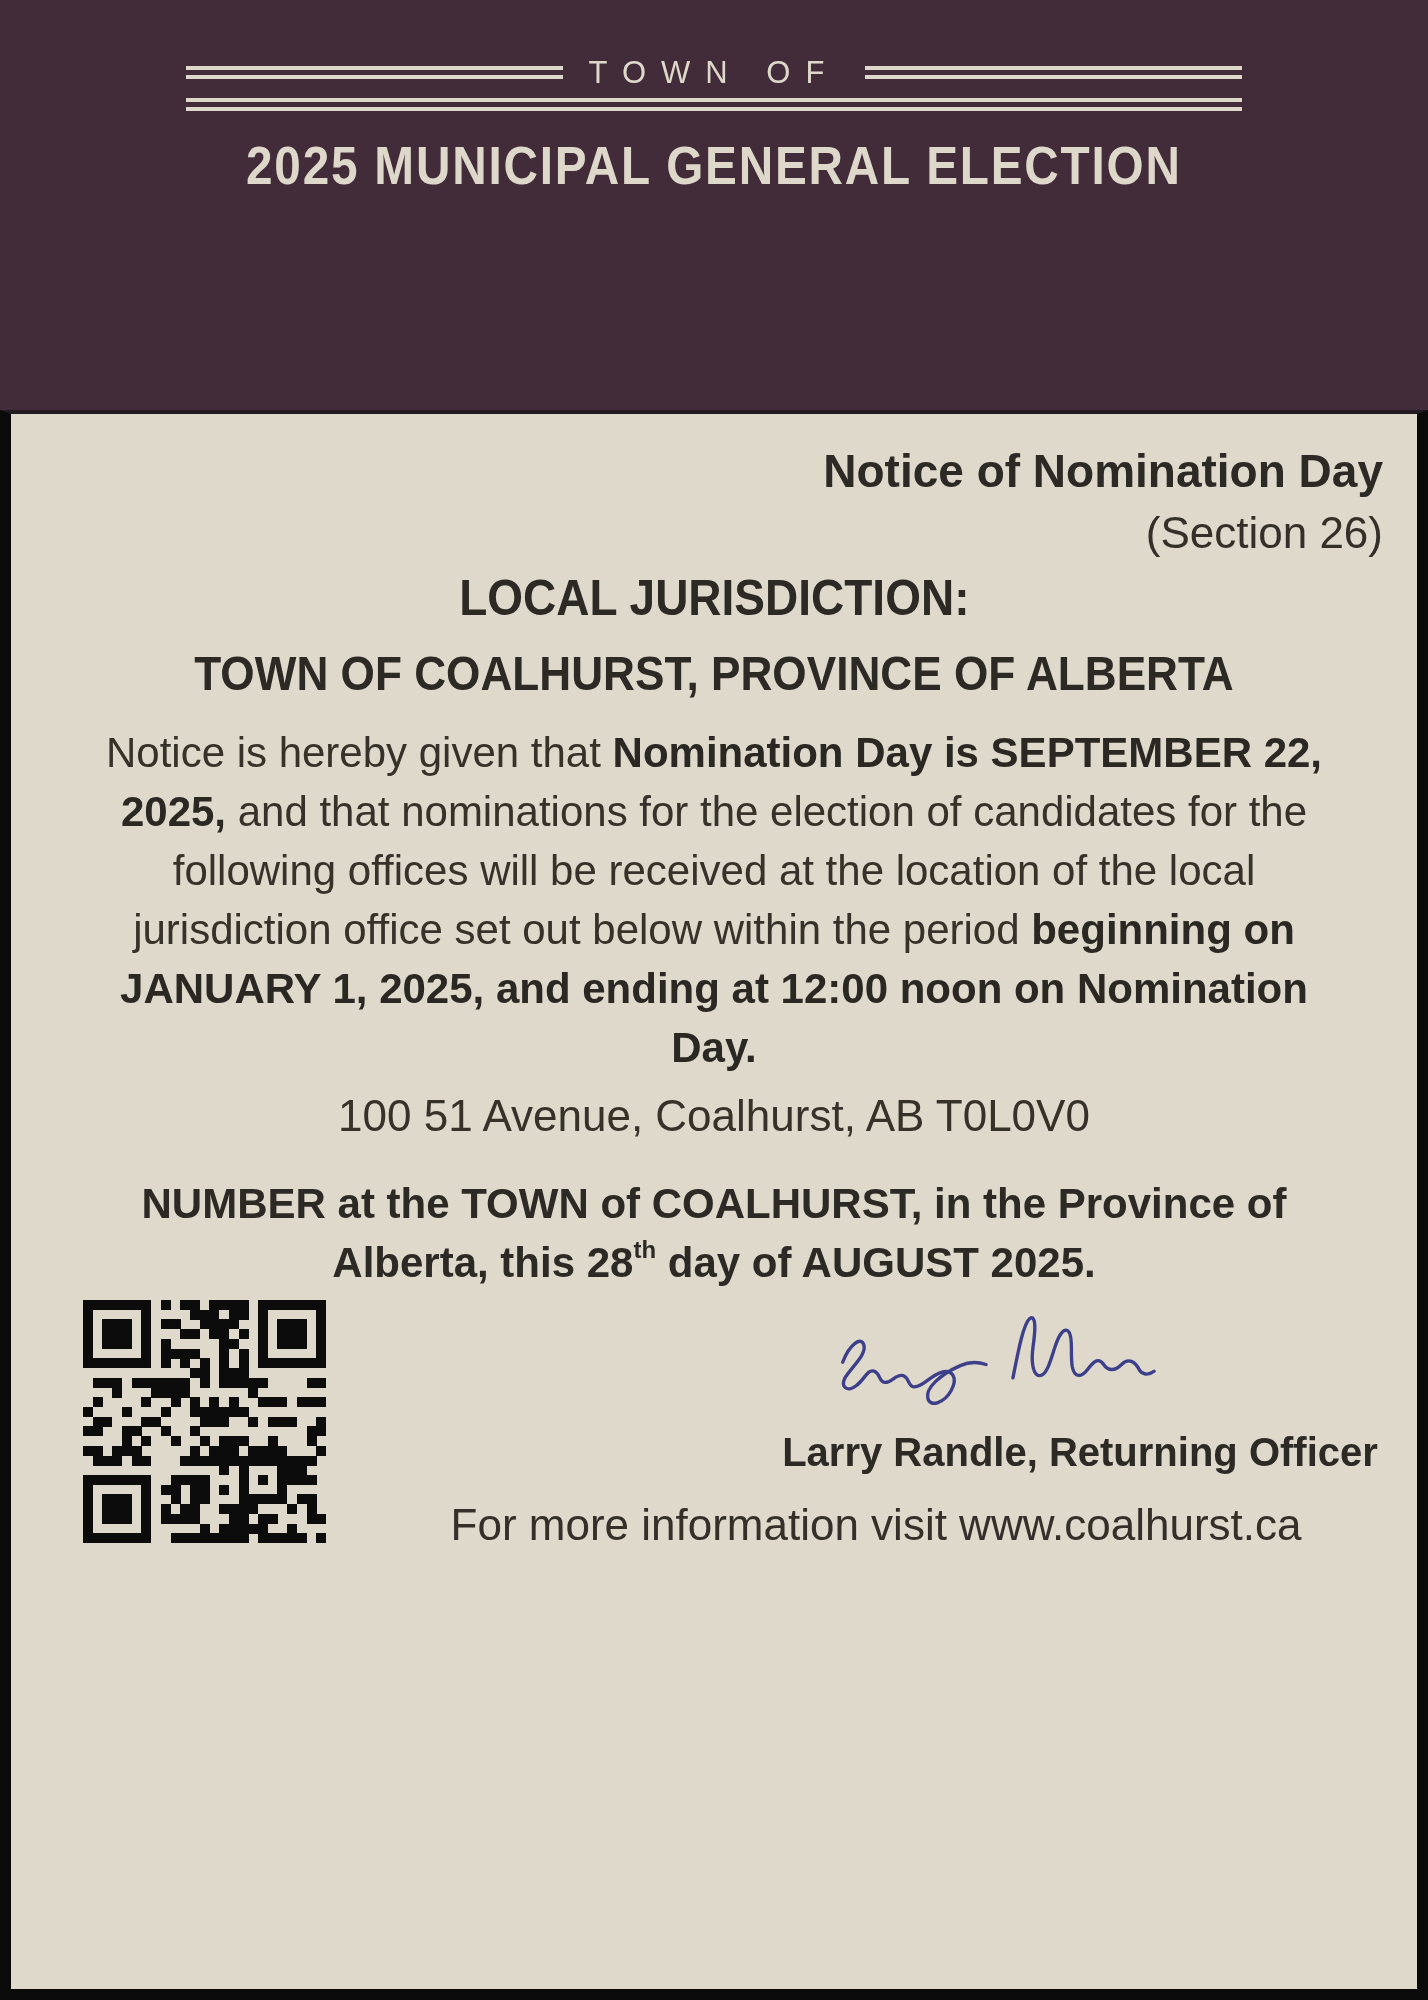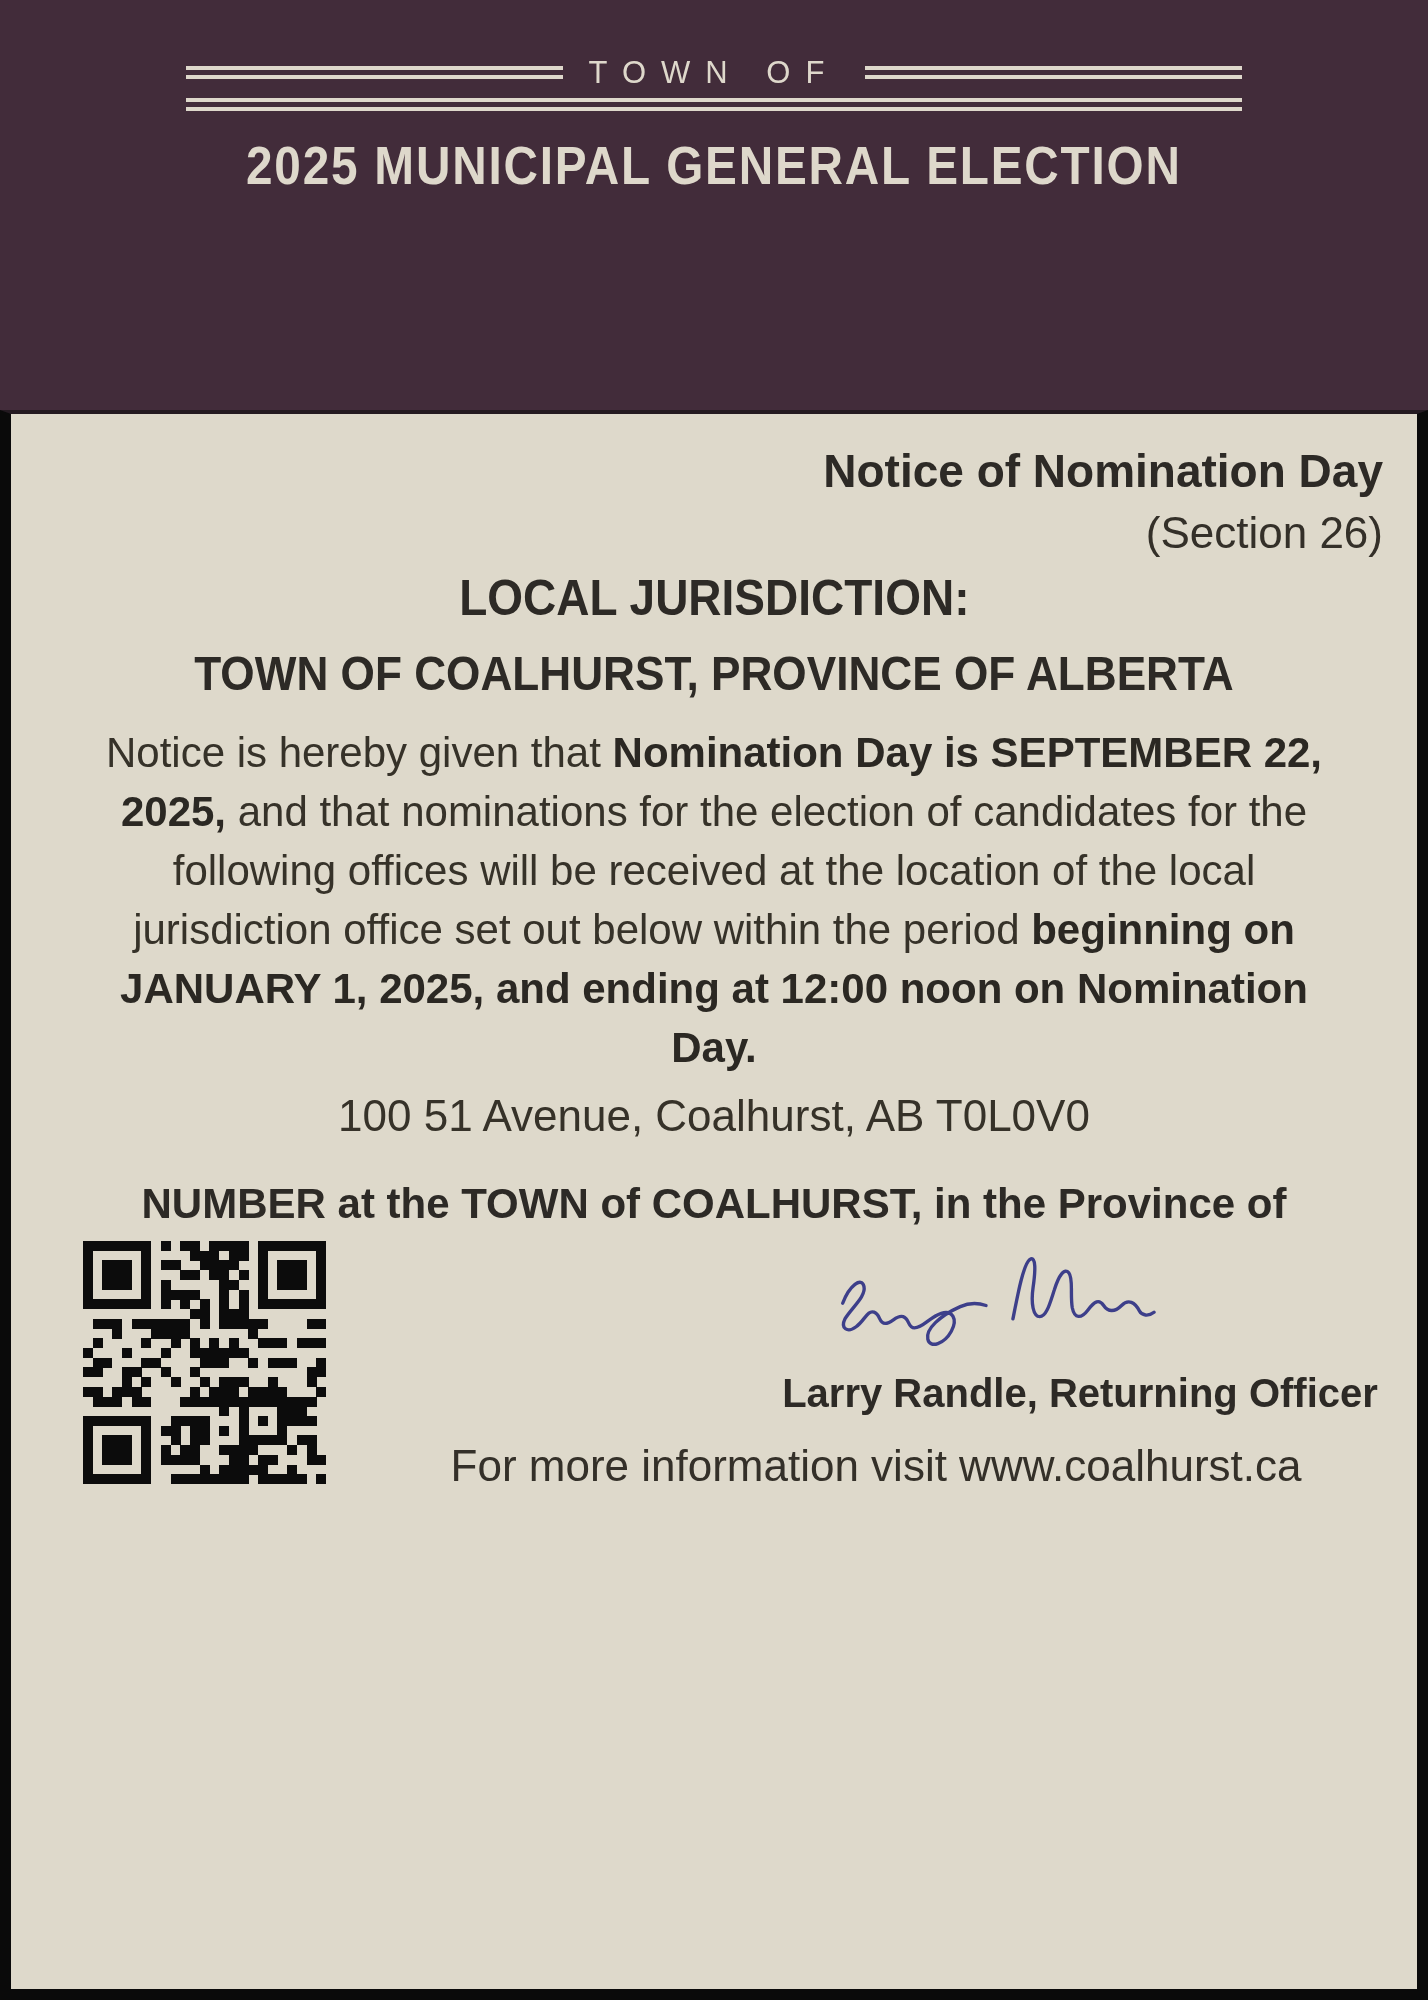--- a/index.html
+++ b/index.html
@@ -131,20 +131,21 @@
       <div class="juris-value"><span>TOWN OF COALHURST, PROVINCE OF ALBERTA</span></div>
     </div>
 
     <p class="lead"><span>Notice is hereby given that </span><b>Nomination Day is SEPTEMBER 22, 2025,</b><span> and that nominations for the election of candidates for the following offices will be received at the location of the local jurisdiction office set out below within the period </span><b>beginning on JANUARY 1, 2025, and ending at 12:00 noon on Nomination Day.</b></p>
 
 
     <div class="loc-addr">100 51 Avenue, Coalhurst, AB T0L0V0</div>
 
     <div class="dated">
       <div>NUMBER at the TOWN of COALHURST, in the Province of</div>
+      <div><span>Alberta, this 28</span><sup>th</sup><span> day of AUGUST 2025.</span></div>
     </div>
 
     <div class="bottom">
       <div class="qr" id="qr">
           <i style="left:0.0px;top:0.0px"></i>
           <i style="left:9.7px;top:0.0px"></i>
           <i style="left:19.4px;top:0.0px"></i>
           <i style="left:29.2px;top:0.0px"></i>
           <i style="left:38.9px;top:0.0px"></i>
           <i style="left:48.6px;top:0.0px"></i>

